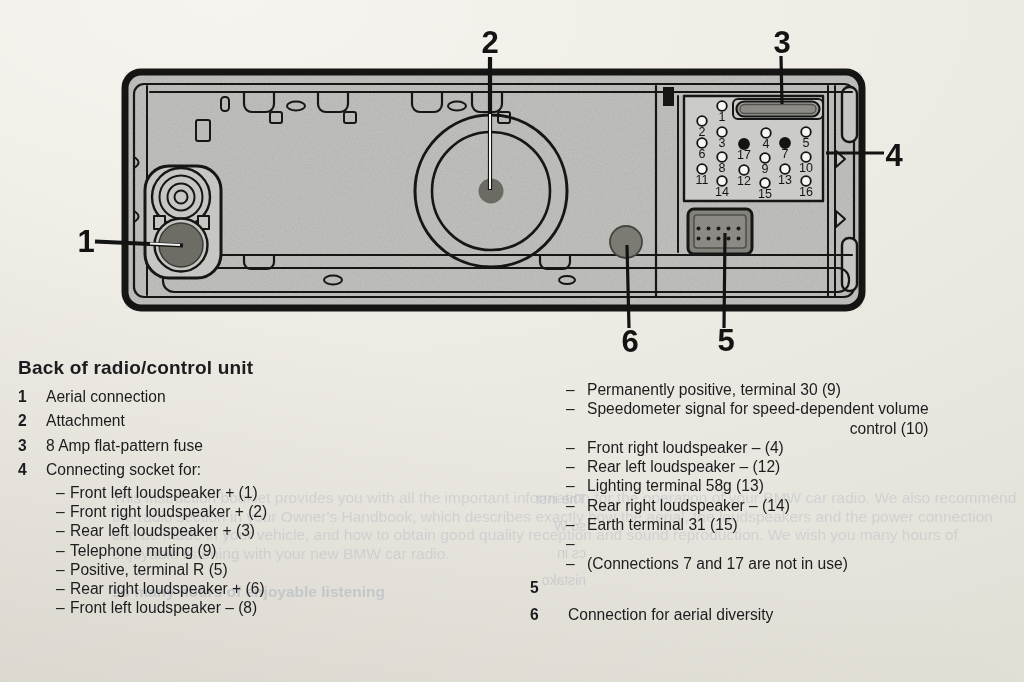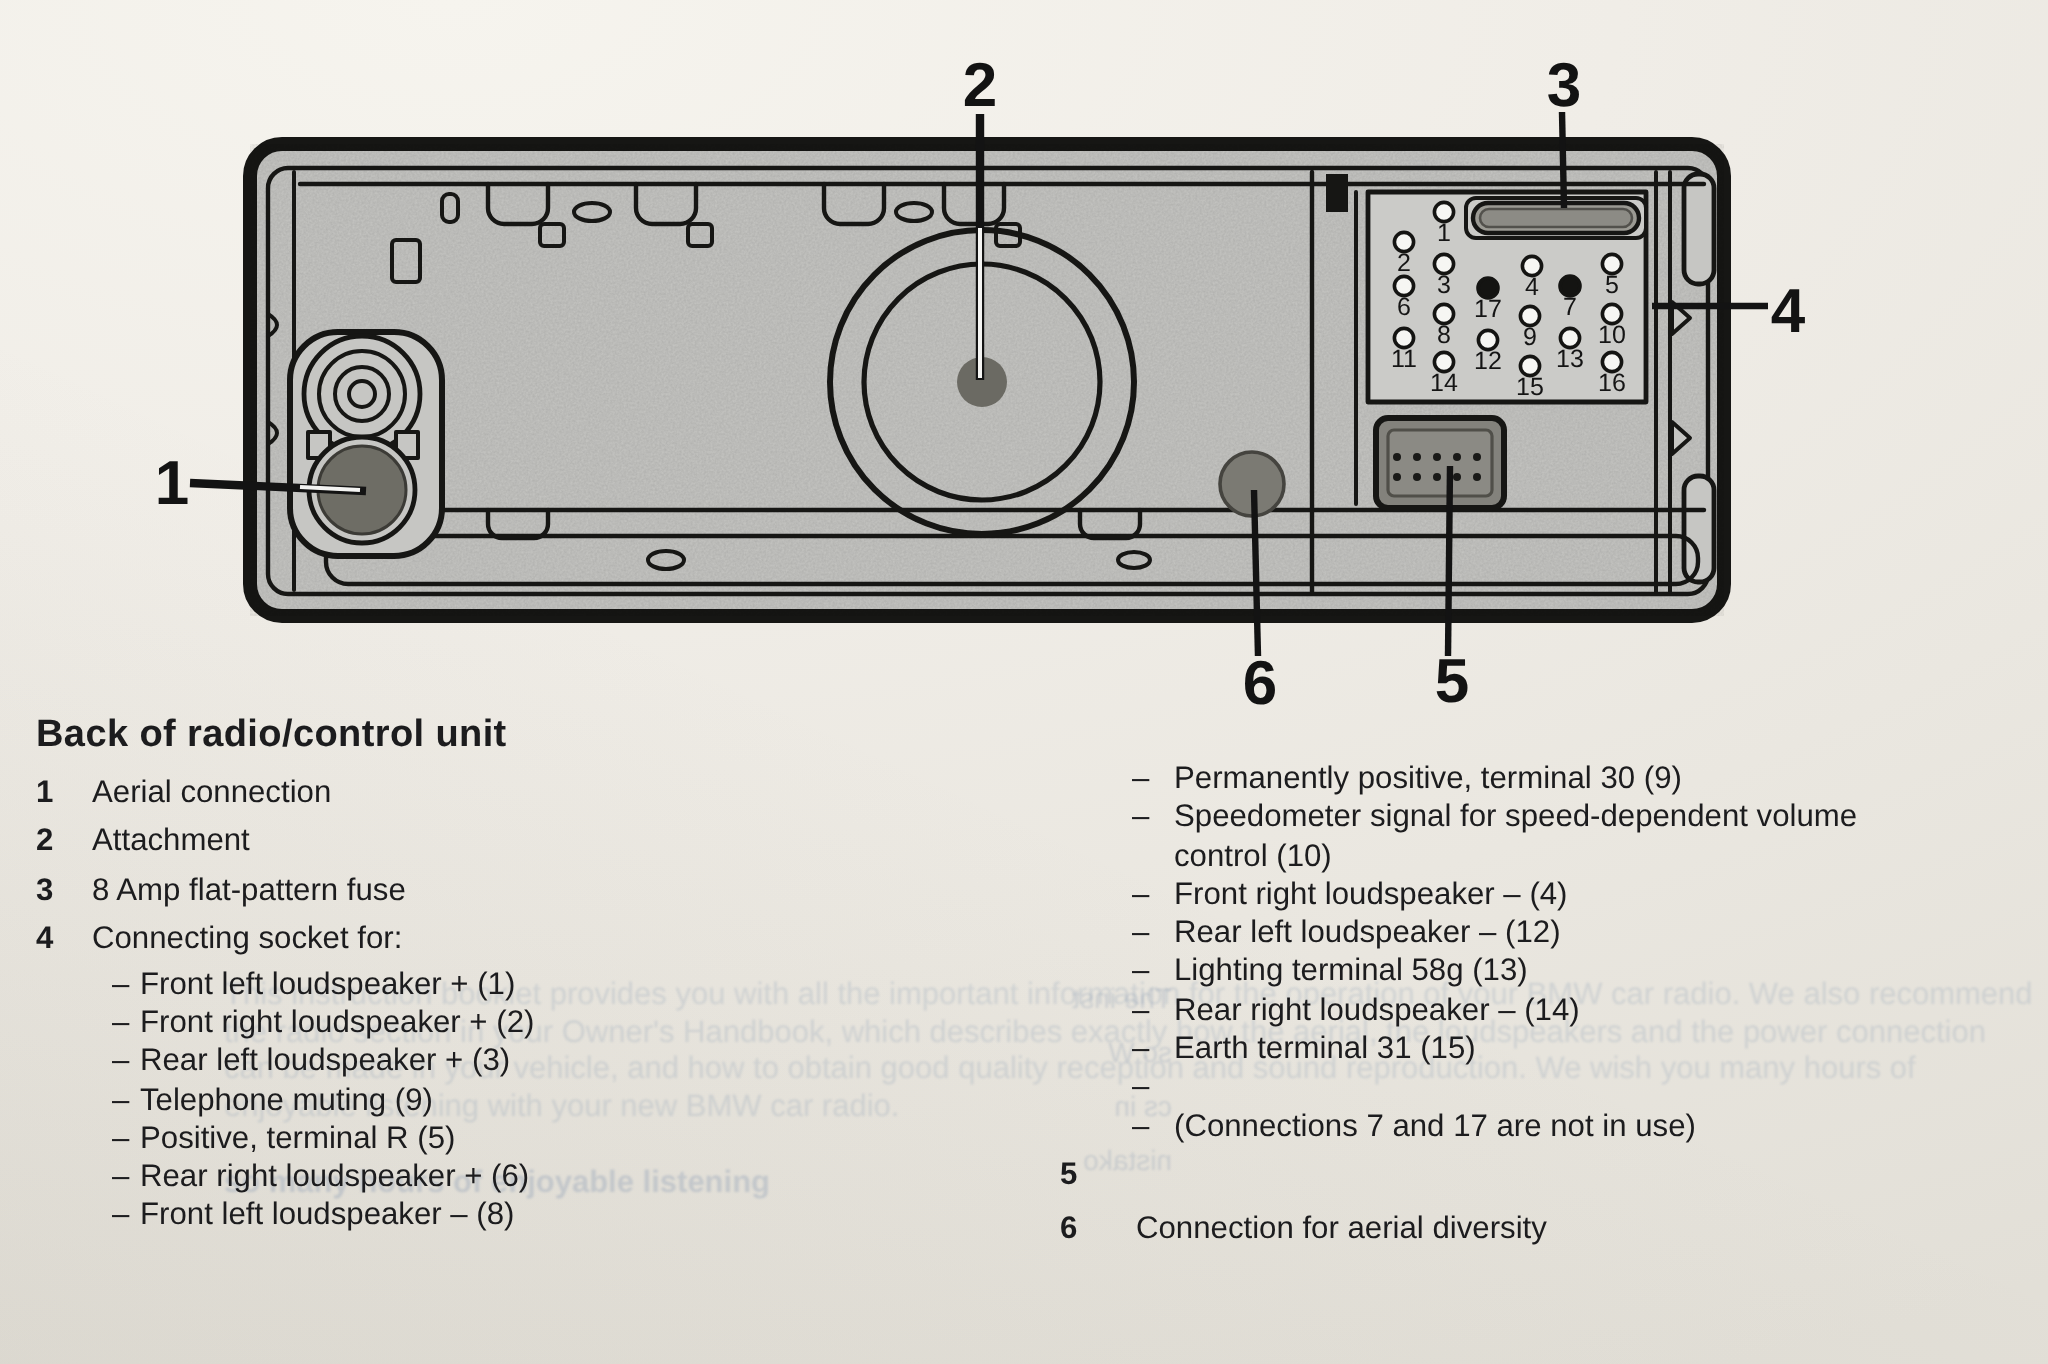--- a/index.html
+++ b/index.html
@@ -30,21 +30,21 @@
   .item{display:flex;line-height:24.4px;font-size:15.6px;}
   .num{flex:none;width:28px;font-weight:700;}
   .legend-left .subs{margin-left:38px;}
   .sub{display:flex;line-height:19.3px;font-size:15.6px;}
   .dash{flex:none;width:14px;}
   .legend-right{position:absolute;left:530px;top:380px;width:478px;}
   .legend-right .sub{margin-left:36px;}
   .legend-right .dash{width:21px;}
   .legend-right .item{margin-top:2px;line-height:25px;}
   .legend-right .num{width:38px;}
-  .l{display:block;}
+  .l{display:block;text-align:right;}
 </style>
 </head>
 <body>
 
 <div class="page">
 
   <div class="ghost ghost-par">This instruction booklet provides you with all the important information for the operation of your BMW car radio. We also recommend the radio section in your Owner's Handbook, which describes exactly how the aerial, the loudspeakers and the power connection can be made in your vehicle, and how to obtain good quality reception and sound reproduction. We wish you many hours of enjoyable listening with your new BMW car radio.</div>
   <div class="ghost ghost-tag">so many hours of enjoyable listening</div>
   <div class="ghost ghost-mirror">
     <span>The inst</span>

